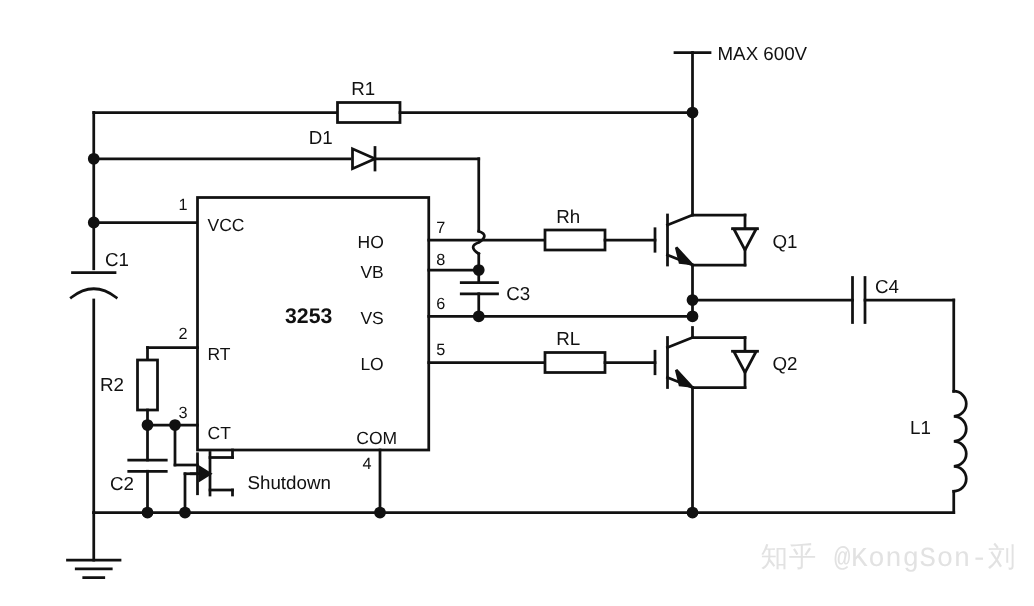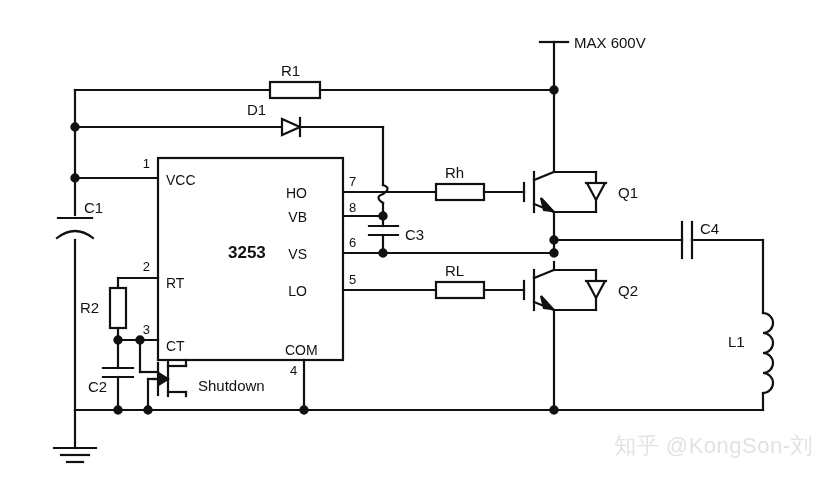--- a/index.html
+++ b/index.html
@@ -12,21 +12,21 @@
   #schematic{display:block;width:827px;height:485px;}
   .wire{stroke:#111111;stroke-width:2.2;fill:none;stroke-linecap:square;}
   .part{stroke:#111111;stroke-width:2.2;fill:#ffffff;}
   .solid{stroke:#111111;stroke-width:2.2;fill:#111111;}
   .lbl{font-family:"Liberation Sans","DejaVu Sans",sans-serif;font-size:15px;fill:#111111;}
   .lbl-pin{font-family:"Liberation Sans","DejaVu Sans",sans-serif;font-size:13px;fill:#111111;}
   .lbl-ic{font-family:"Liberation Sans","DejaVu Sans",sans-serif;font-size:17px;font-weight:bold;fill:#111111;}
   .lbl-port{font-family:"Liberation Sans","DejaVu Sans",sans-serif;font-size:14px;fill:#111111;}
   .wm{
     position:absolute;right:14px;bottom:24px;
-    font-family:Liberation Sans, sans-serif;
+    font-family:Liberation Mono, monospace;
     font-size:22px;color:#e2e2e2;letter-spacing:.5px;white-space:nowrap;
     user-select:none;
   }
 </style>
 </head>
 <body>
 
 <svg id="schematic" viewBox="0 0 827 485" xmlns="http://www.w3.org/2000/svg">
 
   <g>

